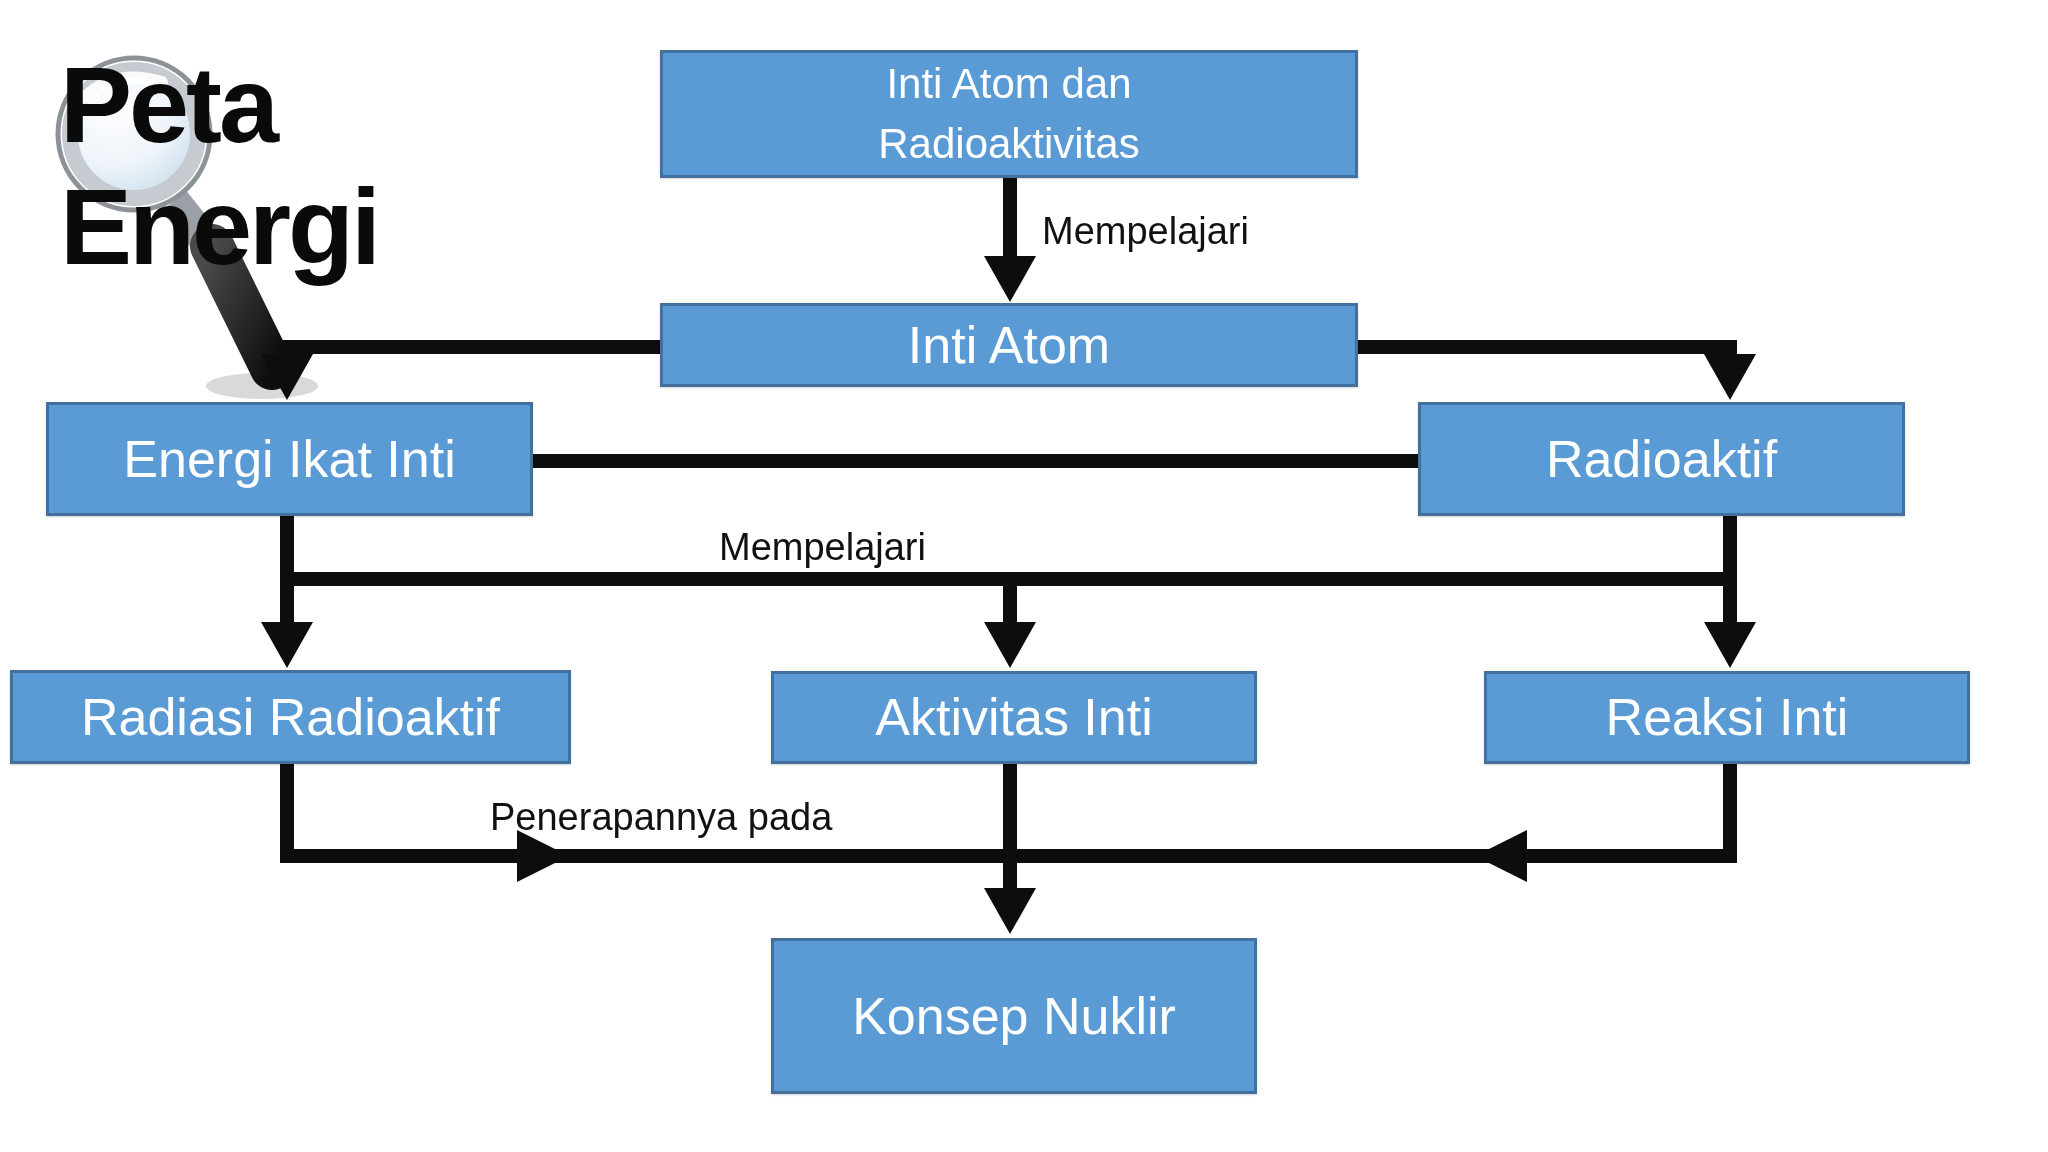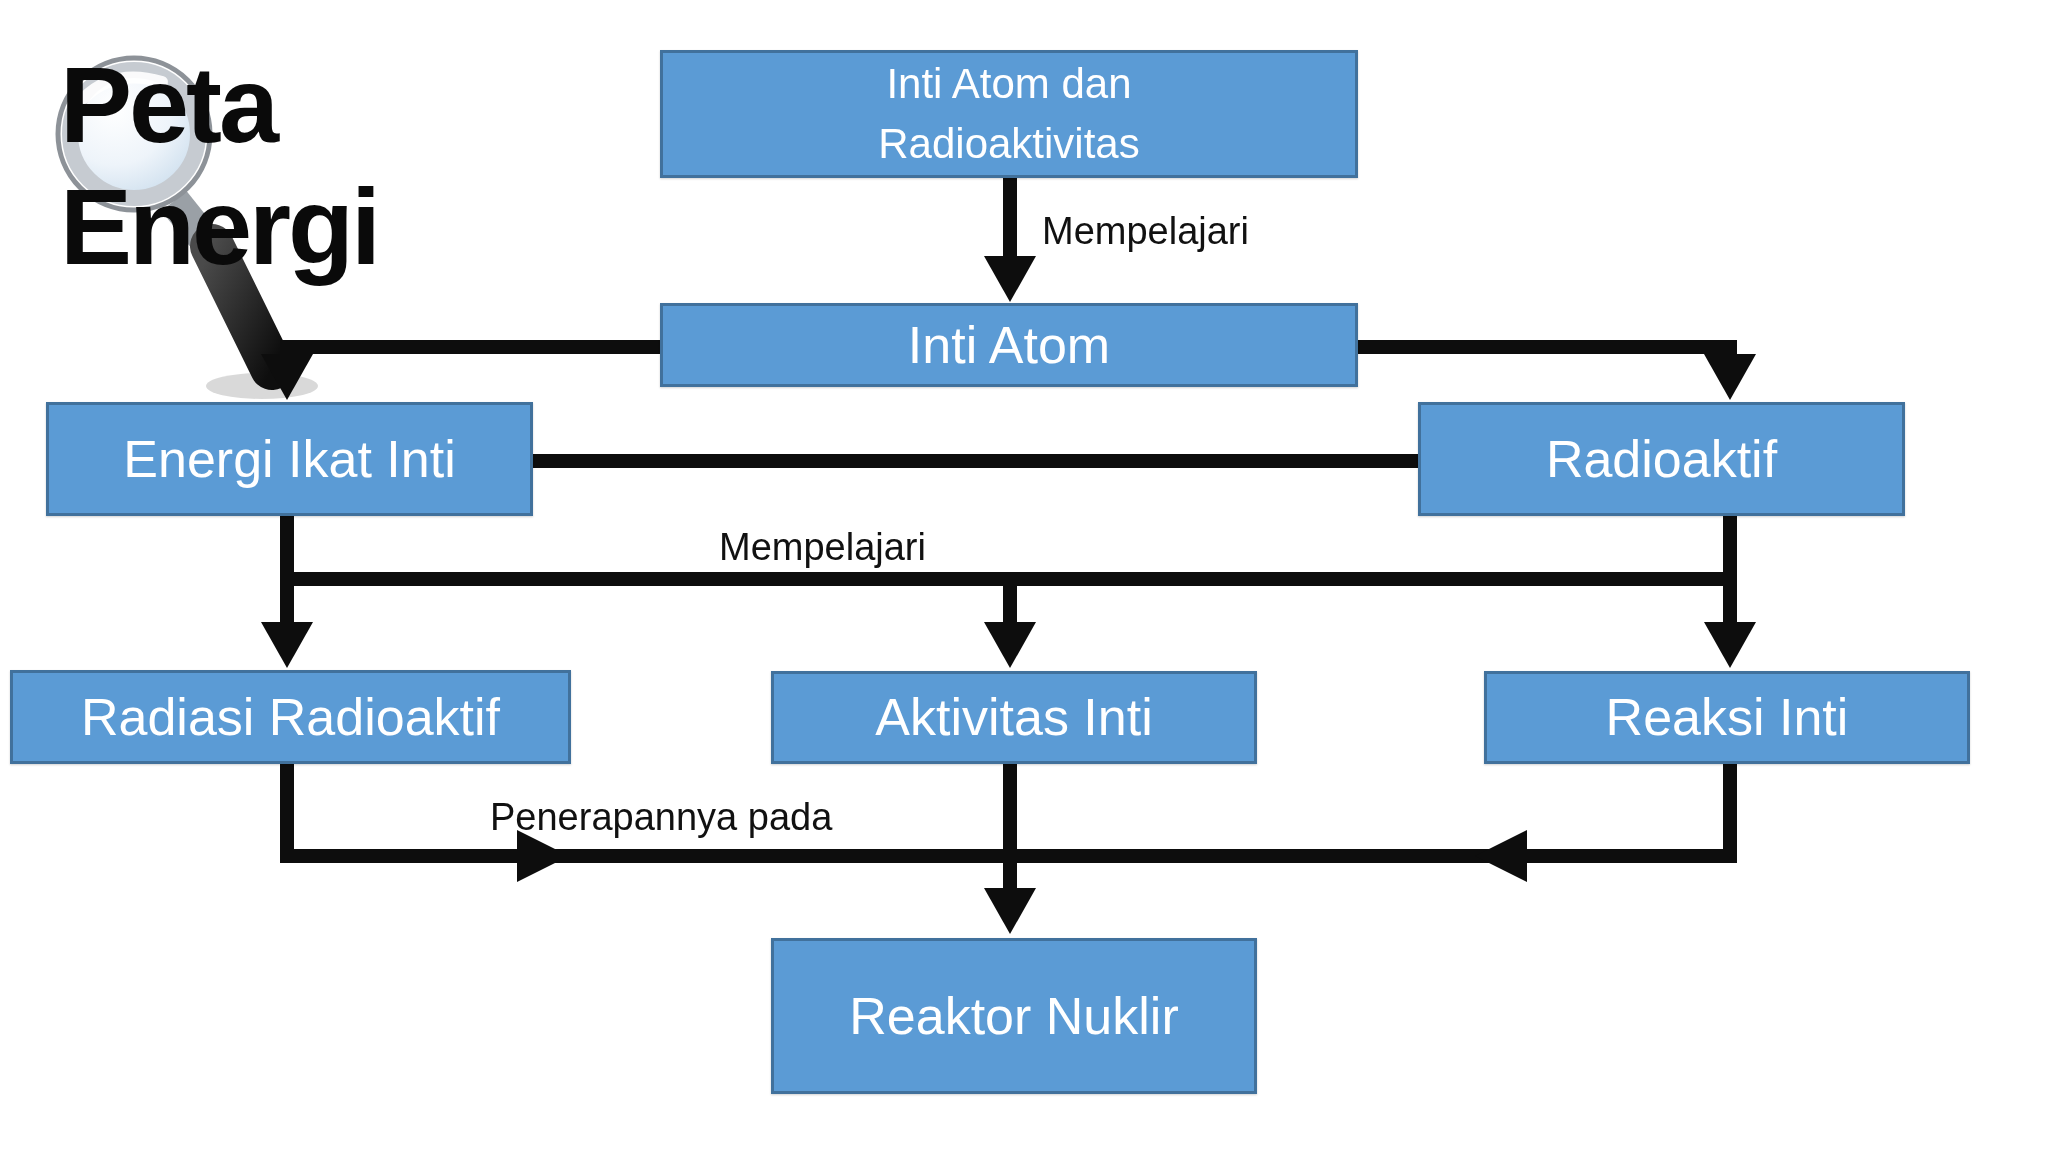--- a/index.html
+++ b/index.html
@@ -120,19 +120,19 @@
   <div class="node" id="node-root">
     <span>Inti Atom dan</span>
     <span>Radioaktivitas</span>
   </div>
   <div class="node" id="node-inti-atom">Inti Atom</div>
   <div class="node" id="node-energi">Energi Ikat Inti</div>
   <div class="node" id="node-radioaktif">Radioaktif</div>
   <div class="node" id="node-radiasi">Radiasi Radioaktif</div>
   <div class="node" id="node-aktivitas">Aktivitas Inti</div>
   <div class="node" id="node-reaksi">Reaksi Inti</div>
-  <div class="node" id="node-reaktor">Reaktor Nuklir</div>
+  <div class="node" id="node-reaktor">Konsep Nuklir</div>
 
   <div class="edge-label" id="label-mempelajari-root">Mempelajari</div>
   <div class="edge-label" id="label-mempelajari-mid">Mempelajari</div>
   <div class="edge-label" id="label-penerapannya">Penerapannya pada</div>
 
 </div>
 
 </body></html>

